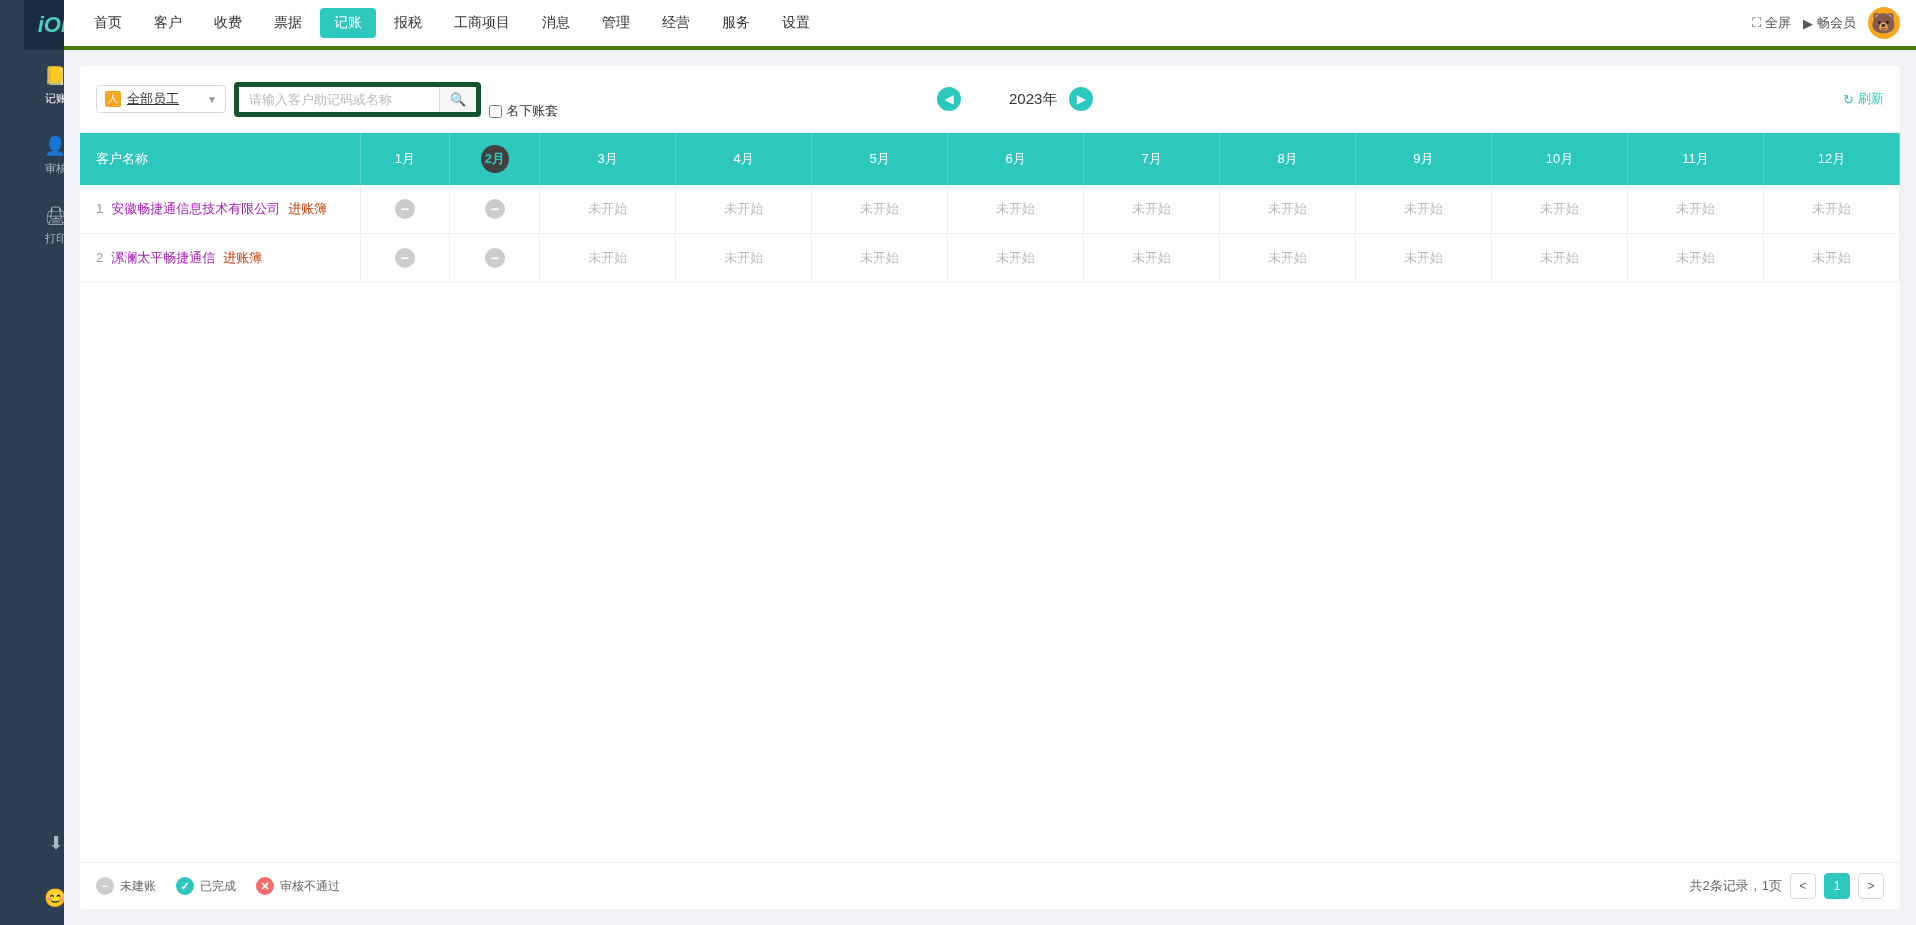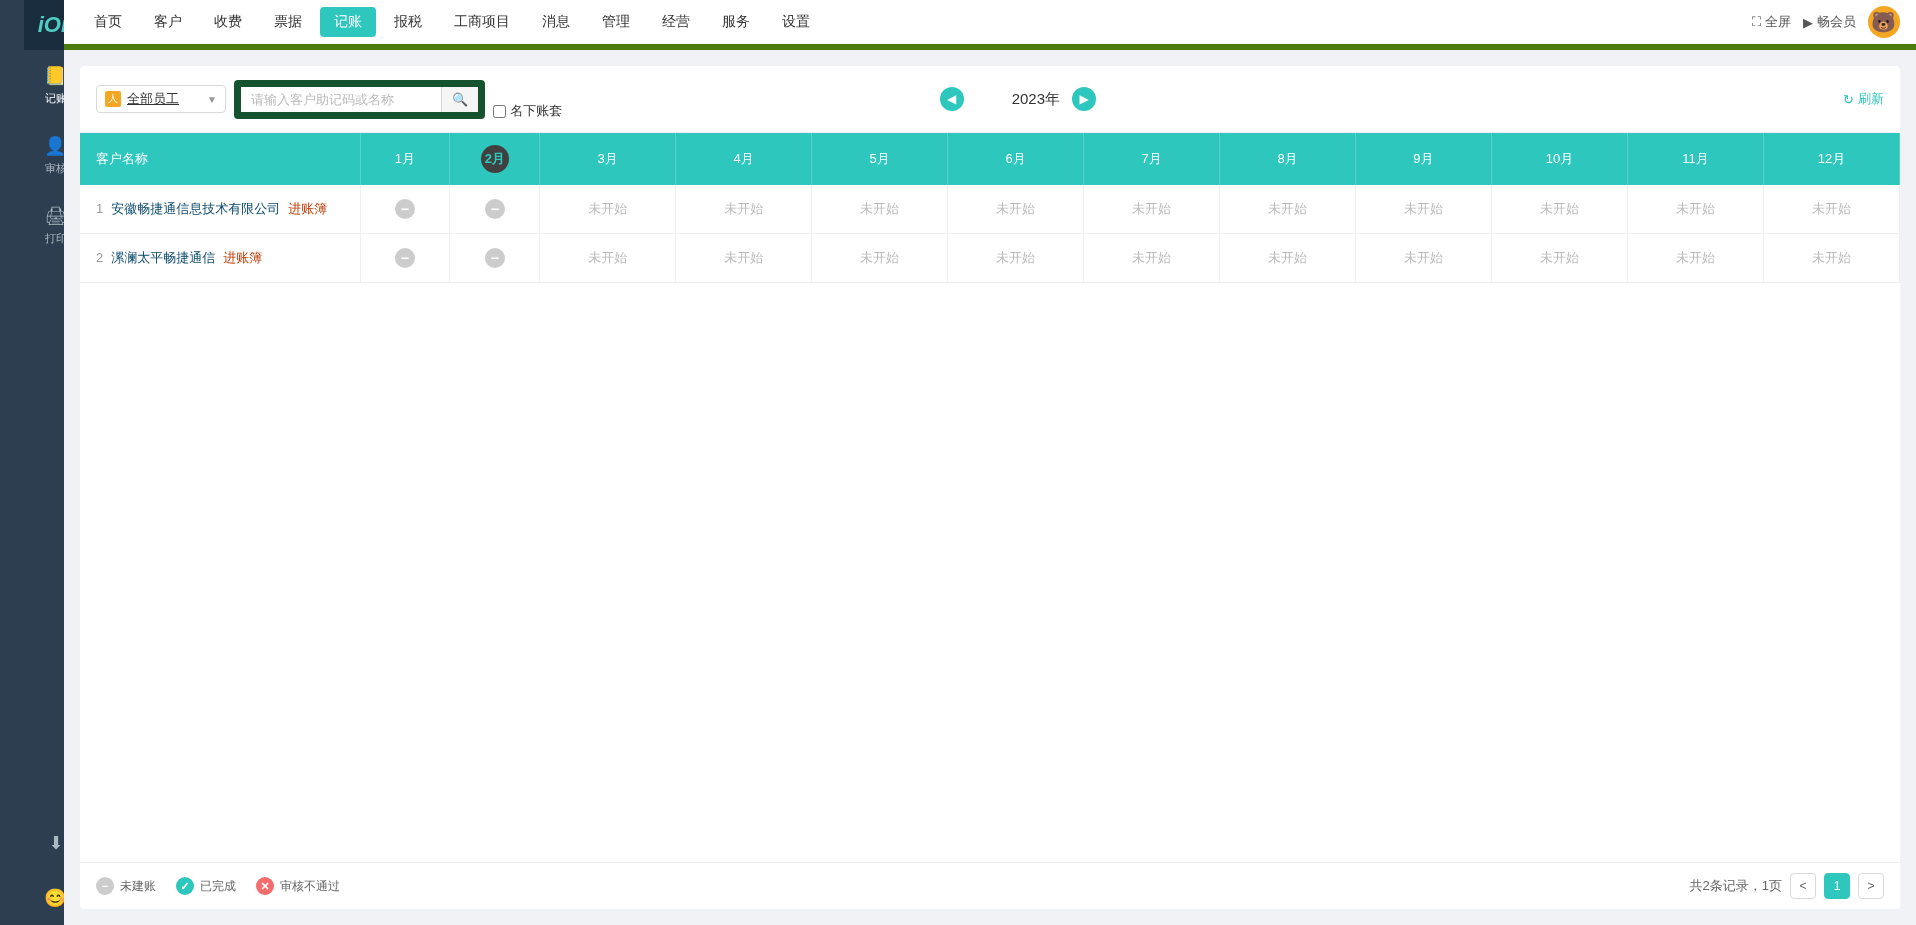--- a/index.html
+++ b/index.html
@@ -56,21 +56,21 @@
       display: flex;
       flex-direction: column;
       overflow: hidden;
     }
     .topnav {
       background: #fff;
       height: 50px;
       display: flex;
       align-items: center;
       padding: 0 16px;
-      border-bottom: 6px solid #4d7c0f;
+      border-bottom: 4px solid #4d7c0f;
       flex-shrink: 0;
       gap: 4px;
     }
     .nav-item {
       padding: 6px 14px;
       border-radius: 4px;
       cursor: pointer;
       color: #333;
       font-size: 14px;
       white-space: nowrap;
@@ -154,21 +154,21 @@
       display: inline-flex;
       align-items: center;
       justify-content: center;
       color: #fff;
       font-size: 10px;
     }
     .employee-select .emp-label { flex: 1; color: #333; text-decoration: underline; }
     .employee-select .chevron { color: #999; font-size: 10px; }
     .search-input {
       display: flex;
-      border: 7px solid #14532d;
+      border: 5px solid #14532d;
       border-radius: 4px;
       overflow: hidden;
     }
     .search-input input {
       border: none;
       outline: none;
       padding: 5px 10px;
       width: 200px;
       font-size: 13px;
       color: #333;
@@ -264,21 +264,21 @@
       text-align: center;
       font-size: 13px;
       color: #666;
       border-right: 1px solid #f0f0f0;
     }
     tbody td:first-child {
       text-align: left;
       padding-left: 16px;
     }
     .row-num { color: #999; margin-right: 8px; }
-    .row-name { color: #0c4a6e; }
+    .row-name { color: #a21caf; }
     .link-btn {
       color: #c2410c;
       cursor: pointer;
       margin-left: 8px;
       text-decoration: none;
     }
     .status-dash {
       display: inline-flex;
       align-items: center;
       justify-content: center;

